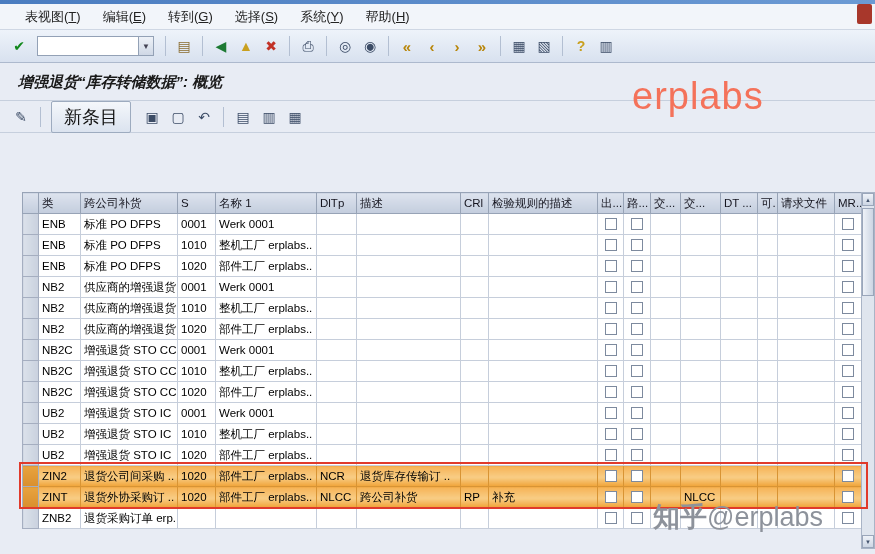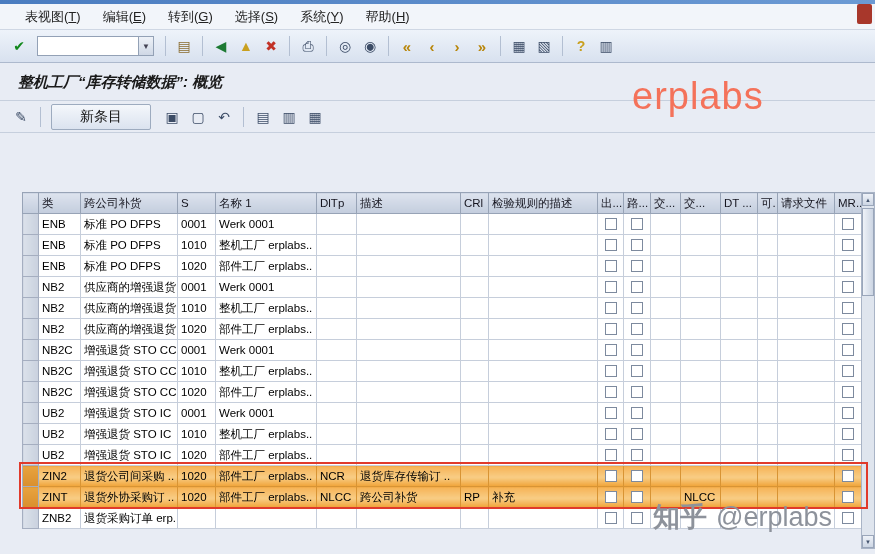--- a/index.html
+++ b/index.html
@@ -19,39 +19,39 @@
   .ic-enter{color:#12881c;font-weight:bold}
   .ic-back{color:#1d7a33}
   .ic-exit{color:#c9a01f}
   .ic-cancel{color:#c23227;font-weight:bold}
   .ic-help{color:#c9a01f;font-weight:bold}
   .ic-save{color:#8a6d30}
   .ic-first-page,.ic-prev-page,.ic-next-page,.ic-last-page{color:#b8860b;font-weight:bold;font-size:15px}
   .title-text{position:absolute;top:73px;left:18px;font-size:15px;font-weight:bold;font-style:italic;color:#1a1a1a;z-index:2}
   .app-toolbar{position:absolute;top:100px;left:0;width:875px;height:33px;display:flex;align-items:center;padding-left:10px;gap:4px;border-top:1px solid #c6cfdd;border-bottom:1px solid #c6cfdd}
   .at-icon{width:22px;height:22px;display:inline-flex;align-items:center;justify-content:center;font-size:14px;color:#3c4c66}
-  .btn{font-size:14px;color:#111;padding:3px 28px;background:linear-gradient(#f4f7fb,#dbe3ef);border:1px solid #9dabbf;border-radius:2px;margin:0 6px 0 2px;cursor:default;white-space:nowrap}
+  .btn{font-size:18px;color:#111;padding:3px 12px;background:linear-gradient(#f4f7fb,#dbe3ef);border:1px solid #9dabbf;border-radius:2px;margin:0 6px 0 2px;cursor:default;white-space:nowrap}
   .table-region{position:absolute;top:192px;left:22px;z-index:1}
   table.grid{border-collapse:collapse;table-layout:fixed;width:840px;background:#fff;font-size:11.5px;border:1px solid #8c98ab}
   .grid th{height:21px;background:linear-gradient(#dde3ee,#c3cddd);border:1px solid #97a3b6;font-weight:normal;text-align:left;padding:0 3px;white-space:nowrap;overflow:hidden;color:#15151f}
   .grid td{height:21px;border:1px solid #c6cedb;padding:0 3px;white-space:nowrap;overflow:hidden;background:#fff;color:#000}
   .grid td.sel{background:linear-gradient(90deg,#dbe1ea,#c9d1de);border-color:#a5aec0}
   .grid td.cbcell{text-align:center;padding:0}
   .cb{display:inline-block;width:12px;height:12px;background:#fff;border:1px solid #7d8a9e;vertical-align:middle}
   tr.hl td{background:linear-gradient(#f6b356,#f8cd85 55%,#f0a338);border-color:#d89434}
   tr.hl td.sel{background:linear-gradient(#e8a33e,#d98f2e)}
   .vscroll{position:absolute;top:192px;left:861px;width:14px;height:357px;background:#dfe5ee;border:1px solid #a9b4c6;z-index:2}
   .sb-btn{width:12px;height:13px;background:linear-gradient(#eef2f8,#cdd6e4);border:1px solid #9aa6ba;display:flex;align-items:center;justify-content:center;font-size:6px;color:#44546e}
   .sb-btn.down{position:absolute;bottom:0}
   .sb-track{position:absolute;top:13px;bottom:13px;left:0;width:12px}
   .sb-thumb{width:12px;height:88px;background:linear-gradient(90deg,#eef2f8,#ccd5e3);border:1px solid #9aa6ba;margin-top:2px}
   .red-box{position:absolute;top:462px;left:19px;width:849px;height:47px;border:2px solid var(--highlight-border,#e03a2b);pointer-events:none;z-index:6}
   .wm-top{position:absolute;top:75px;left:632px;font-size:38px;color:var(--watermark-orange,#f4725a);z-index:7;letter-spacing:1px}
   .wm-bottom{position:absolute;top:499px;left:653px;font-size:27px;color:var(--watermark-gray,#8d929b);z-index:7;white-space:nowrap}
-  .wm-bottom b{font-weight:bold;margin-right:9px}
+  .wm-bottom b{font-weight:bold;}
 </style>
 </head>
 <body>
 
 <div class="screen">
   <div class="titlebar-strip"></div>
   <div class="app-icon"></div>
   <div class="menubar">
       <span class="menu-item"><span>表视图(</span><u>T</u><span>)</span></span>
       <span class="menu-item"><span>编辑(</span><u>E</u><span>)</span></span>
@@ -82,21 +82,21 @@
       <span class="tb-icon ic-prev-page">‹</span>
       <span class="tb-icon ic-next-page">›</span>
       <span class="tb-icon ic-last-page">»</span>
       <span class="tb-sep"></span>
       <span class="tb-icon ic-new-session">▦</span>
       <span class="tb-icon ic-create-shortcut">▧</span>
       <span class="tb-sep"></span>
       <span class="tb-icon ic-help">?</span>
       <span class="tb-icon ic-customize-layout">▥</span>
     </div>
-  <div class="title-text">整机工厂“库存转储数据”: 概览</div>
+  <div class="title-text">增强退货“库存转储数据”: 概览</div>
   <div class="app-toolbar">
       <span class="at-icon ic-display-change">✎</span>
       <span class="tb-sep"></span>
       <span class="btn">新条目</span>
       <span class="at-icon ic-copy-as">▣</span>
       <span class="at-icon ic-delete">▢</span>
       <span class="at-icon ic-undo">↶</span>
       <span class="tb-sep"></span>
       <span class="at-icon ic-select-all">▤</span>
       <span class="at-icon ic-select-block">▥</span>

